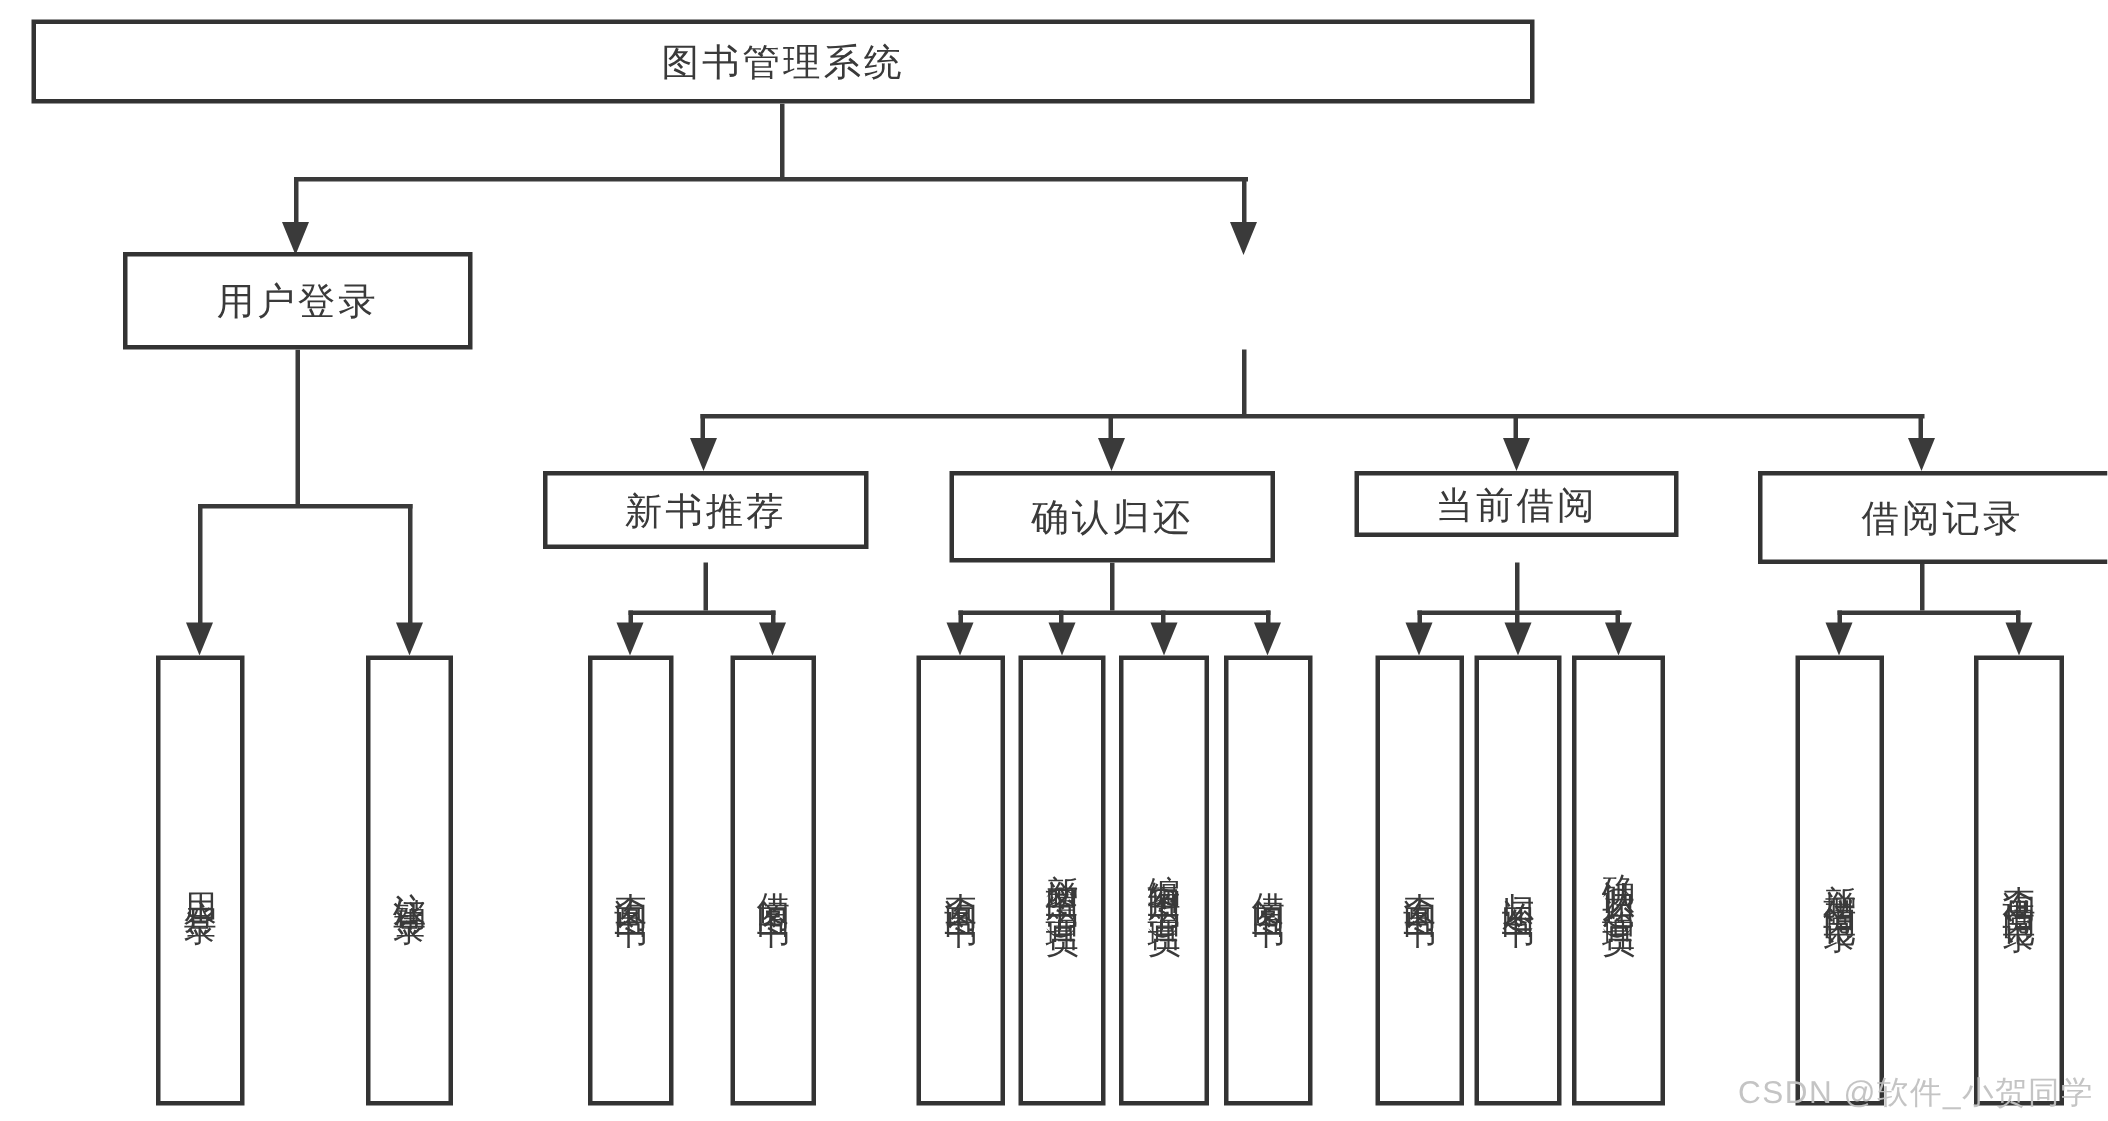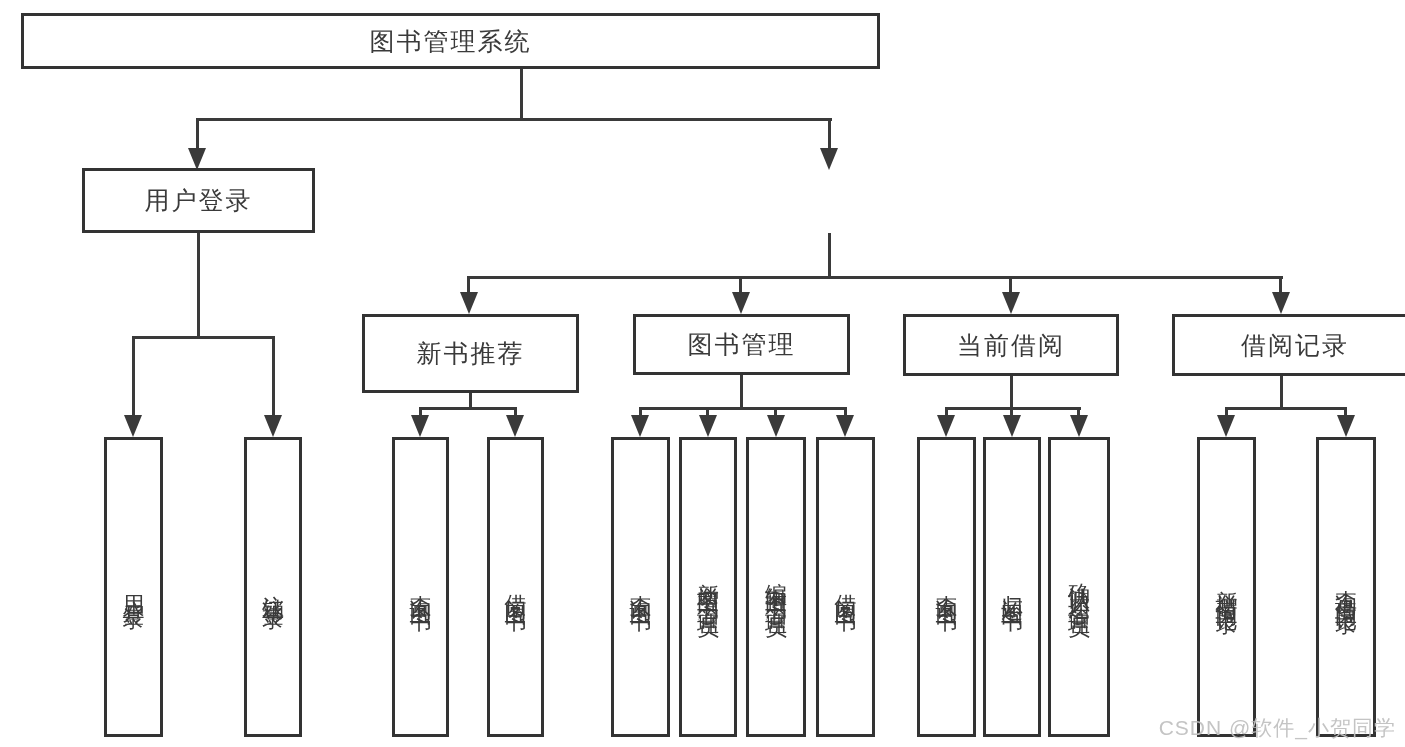--- a/index.html
+++ b/index.html
@@ -68,21 +68,21 @@
     letter-spacing:1px;
     z-index:5;
     white-space:nowrap;
   }
 </style>
 </head>
 <body>
 
 <div id="canvas">
 
-  <div class="hbox" style="left:21px;top:13px;width:859px;height:56px;justify-content:center;">
+  <div class="hbox" style="left:21px;top:13px;width:1002px;height:56px;justify-content:center;">
     <span>图书管理系统</span>
   </div>
 
   <div class="vline" style="left:520px;top:69px;height:49px;"></div>
   <div class="hline" style="left:196px;top:118px;width:636px;"></div>
   <div class="vline" style="left:196px;top:118px;height:32px;"></div>
   <div class="arrowhead" style="left:188px;top:148px;"></div>
   <div class="vline" style="left:828px;top:118px;height:32px;"></div>
   <div class="arrowhead" style="left:820px;top:148px;"></div>
 
@@ -101,27 +101,27 @@
   <div class="hline" style="left:467px;top:276px;width:816px;"></div>
   <div class="vline" style="left:467px;top:276px;height:19px;"></div>
   <div class="arrowhead" style="left:460px;top:292px;"></div>
   <div class="vline" style="left:739px;top:276px;height:19px;"></div>
   <div class="arrowhead" style="left:732px;top:292px;"></div>
   <div class="vline" style="left:1009px;top:276px;height:19px;"></div>
   <div class="arrowhead" style="left:1002px;top:292px;"></div>
   <div class="vline" style="left:1279px;top:276px;height:19px;"></div>
   <div class="arrowhead" style="left:1272px;top:292px;"></div>
 
-  <div class="hbox" style="left:362px;top:314px;width:217px;height:79px;">
+  <div class="hbox" style="left:362px;top:314px;width:217px;height:52px;">
     <span>新书推荐</span>
   </div>
   <div class="hbox" style="left:633px;top:314px;width:217px;height:61px;">
-    <span>图书管理</span>
-  </div>
-  <div class="hbox" style="left:903px;top:314px;width:216px;height:62px;">
+    <span>确认归还</span>
+  </div>
+  <div class="hbox" style="left:903px;top:314px;width:216px;height:44px;">
     <span>当前借阅</span>
   </div>
   <div class="hbox" style="left:1172px;top:314px;width:246px;height:62px;">
     <span>借阅记录</span>
   </div>
 
   <div class="vline" style="left:469px;top:375px;height:32px;"></div>
   <div class="hline" style="left:419px;top:407px;width:98px;"></div>
   <div class="vline" style="left:419px;top:407px;height:10px;"></div>
   <div class="arrowhead" style="left:411px;top:415px;"></div>

